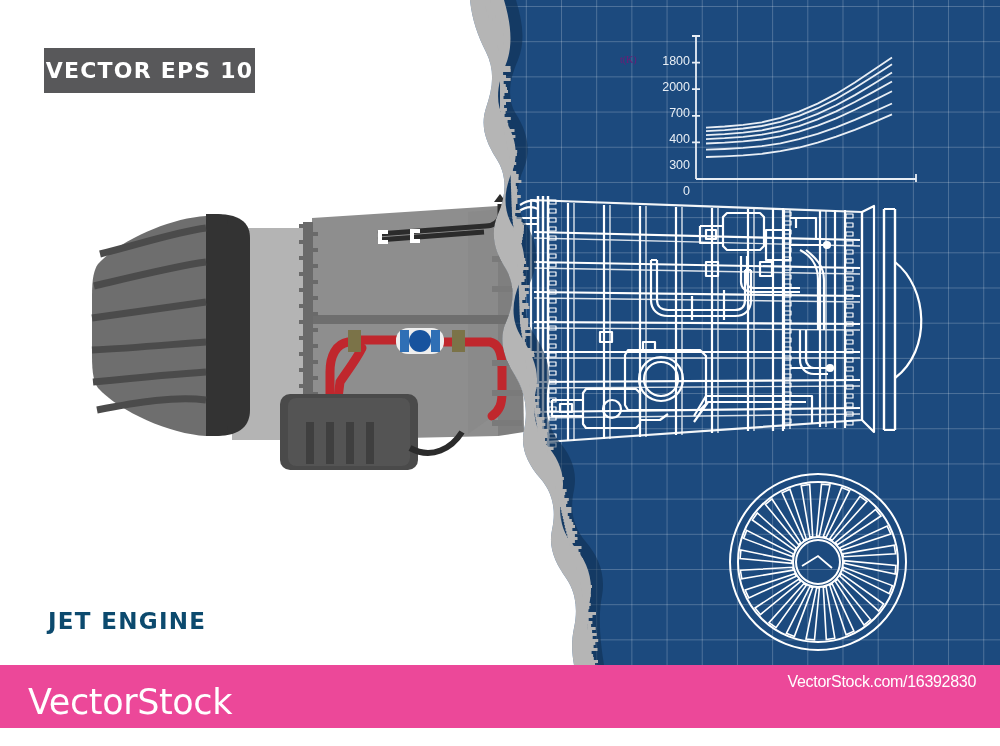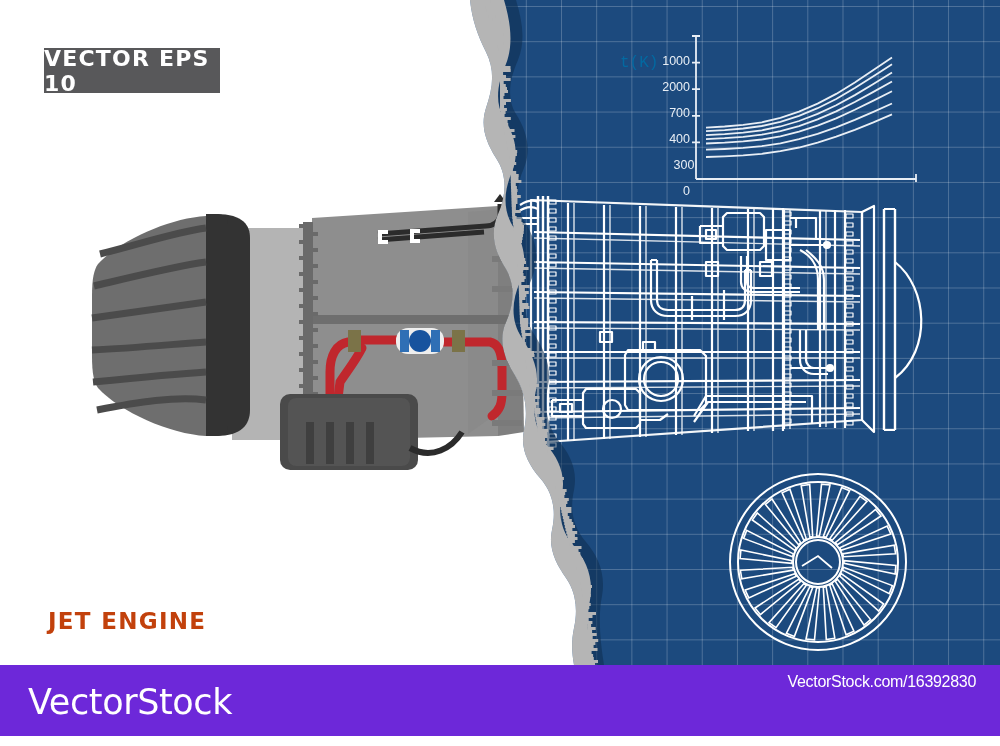--- a/index.html
+++ b/index.html
@@ -14,38 +14,38 @@
          background-image:
            linear-gradient(to right, rgba(255,255,255,.22) 1px, transparent 1px),
            linear-gradient(to bottom, rgba(255,255,255,.22) 1px, transparent 1px);
          background-size:35.2px 35.2px;
          background-position:-2px 6px;}
 
   
   #paper{position:absolute;left:0;top:0;width:1000px;height:665px;}
 
   
-  #badge{position:absolute;left:44px;top:48px;width:176px;height:45px;
+  #badge{position:absolute;left:44px;top:48px;width:211px;height:45px;
          background:#58585a;display:flex;align-items:center;justify-content:center;}
   #badge span{color:#ffffff;font-size:22px;font-weight:bold;letter-spacing:1.2px;
               font-family:"DejaVu Sans", sans-serif;}
 
   
-  #title{position:absolute;left:48px;top:608px;color:#c2410c;font-size:23px;
+  #title{position:absolute;left:48px;top:608px;color:#0c4a6e;font-size:23px;
          font-weight:bold;letter-spacing:1.3px;font-family:"DejaVu Sans", sans-serif;}
 
   
   #chart{position:absolute;left:620px;top:24px;width:300px;height:165px;}
-  #chart .axlabel{position:absolute;color:#0369a1;font-size:16px;
-                  font-family:Liberation Mono, monospace;white-space:nowrap;}
+  #chart .axlabel{position:absolute;color:#701a75;font-size:10px;
+                  font-family:Liberation Serif, serif;white-space:nowrap;}
   #chart .tick{position:absolute;color:#e8eef5;font-size:12.5px;text-align:right;
                width:40px;font-family:"Liberation Sans", sans-serif;}
 
   
-  #footer{position:absolute;left:0;top:665px;width:1000px;height:71px;background:#6d28d9;}
+  #footer{position:absolute;left:0;top:665px;width:1000px;height:63px;background:#ec4899;}
   #brand{position:absolute;left:28px;top:17px;color:#ffffff;font-size:35px;
          font-family:"DejaVu Sans", sans-serif;letter-spacing:-.4px;}
   #url{position:absolute;right:24px;top:8px;color:#ffffff;font-size:16px;
        font-family:Liberation Sans, sans-serif;letter-spacing:-.3px;}
 </style>
 </head>
 <body>
 
 <div id="stage">
 
@@ -679,25 +679,25 @@
         <rect x="492" y="360" width="30" height="6"></rect>
         <rect x="492" y="390" width="30" height="6"></rect>
         <rect x="492" y="420" width="30" height="6"></rect>
       </g>
     </g>
   </svg>
 
   <div id="chart">
     <div class="axlabel" style="left:0px;top:30px;">t(K)</div>
 
-    <div class="tick" style="left:30px;top:30px;">1000</div>
+    <div class="tick" style="left:30px;top:30px;">1800</div>
     <div class="tick" style="left:30px;top:56px;">2000</div>
     <div class="tick" style="left:30px;top:82px;">700</div>
     <div class="tick" style="left:30px;top:108px;">400</div>
-    <div class="tick" style="left:44px;top:134px;text-align:center;">300</div>
+    <div class="tick" style="left:30px;top:134px;">300</div>
     <div class="tick" style="left:30px;top:160px;">0</div>
 
     <svg id="chart-svg" width="300" height="175" viewBox="0 0 300 175" style="position:absolute;left:0;top:0;">
       <g stroke="#e8eef5" fill="none" stroke-width="1.8">
         <path d="M76 12 L76 155"></path>
         <path d="M76 155 L296 155"></path>
         <path d="M296 150 L296 158"></path>
 
         <path d="M72 12 L80 12 M72 38.6 L80 38.6 M72 65.2 L80 65.2
                  M72 91.8 L80 91.8 M72 118.4 L80 118.4"></path>

